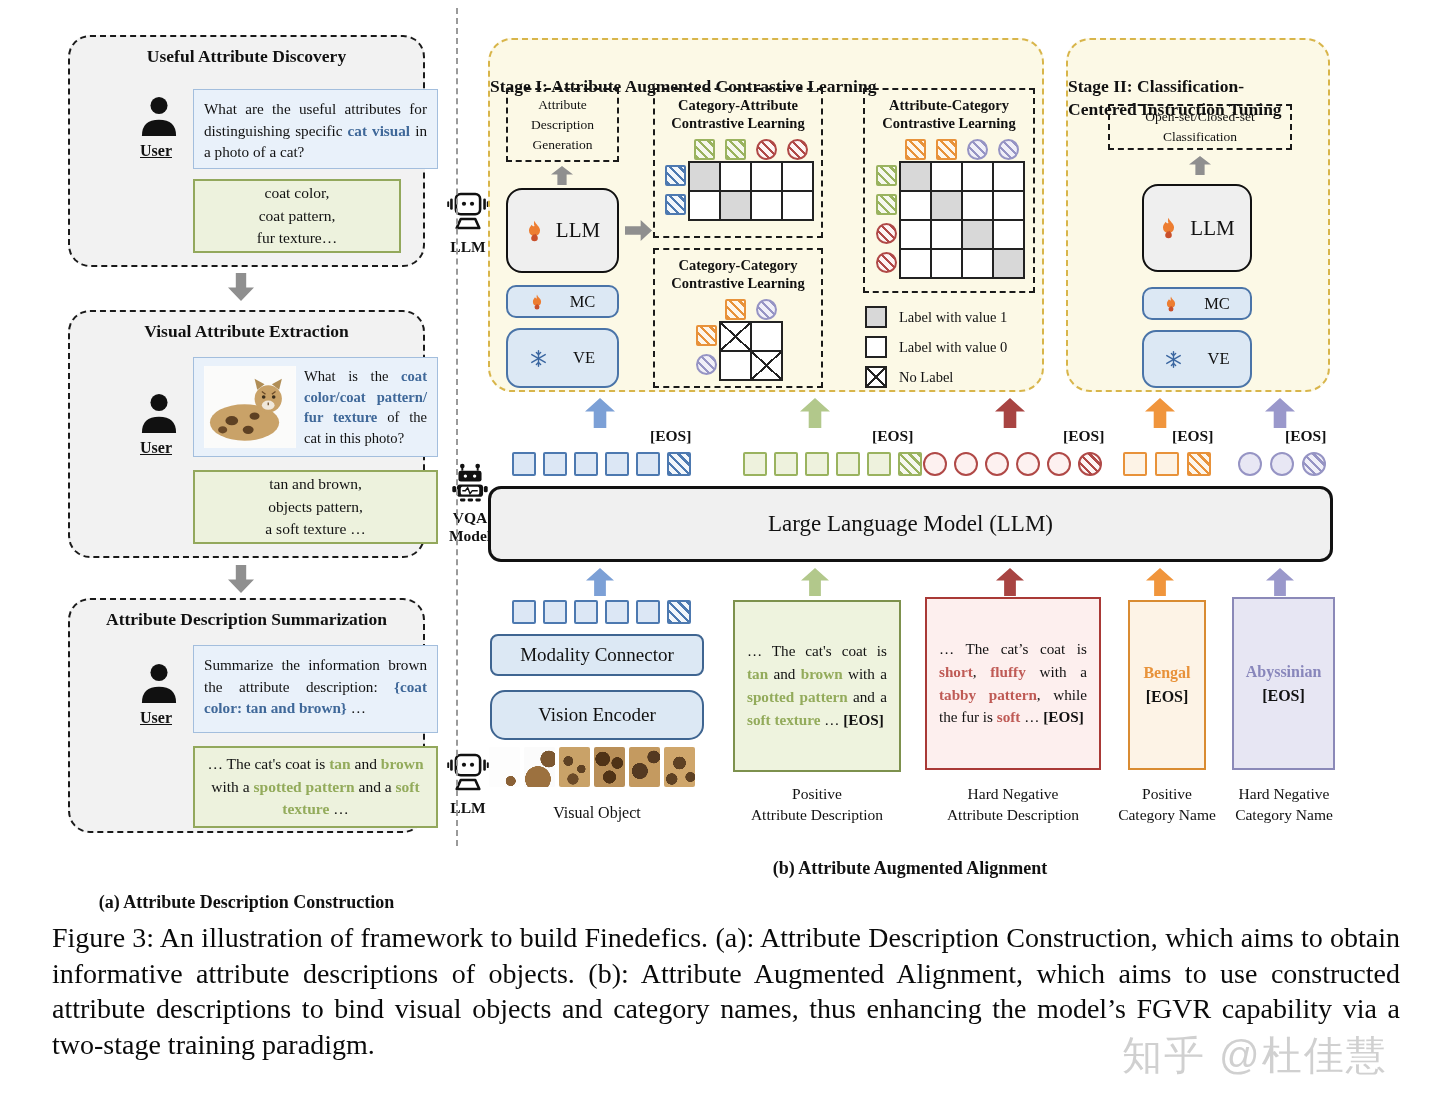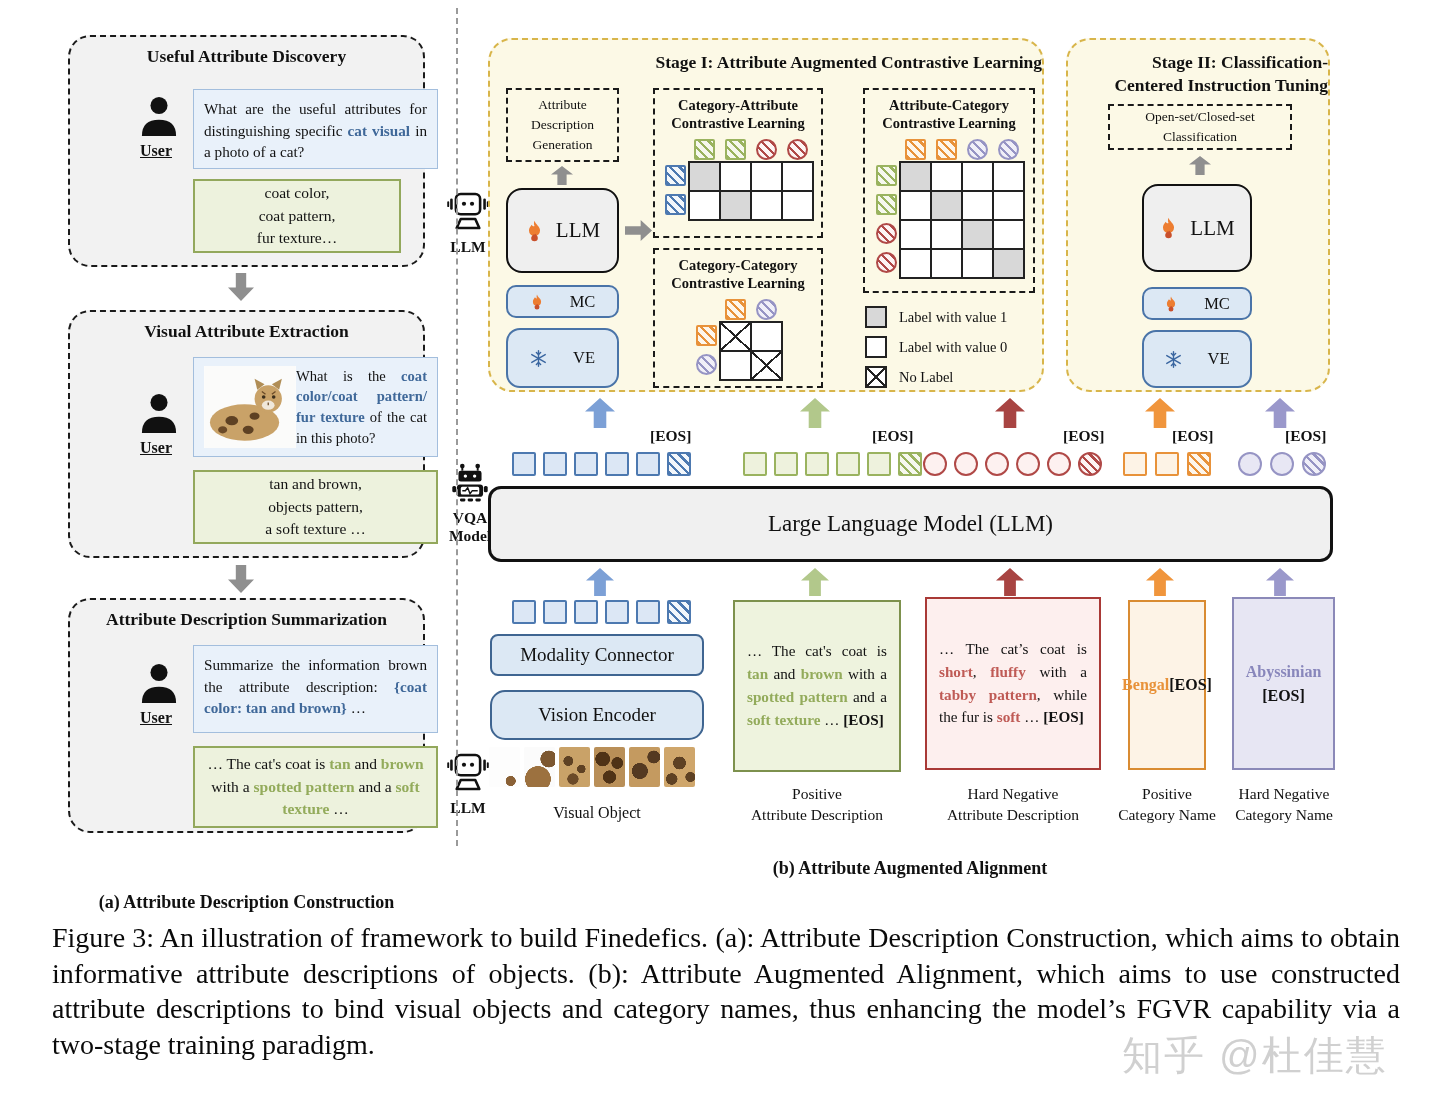--- a/index.html
+++ b/index.html
@@ -33,22 +33,22 @@
   .arrow-up { position:absolute;
     clip-path: polygon(50% 0,100% 45%,71% 45%,71% 100%,29% 100%,29% 45%,0 45%); }
   .arrow-right { position:absolute;
     clip-path: polygon(0 30%,58% 30%,58% 0,100% 50%,58% 100%,58% 70%,0 70%); }
   .gray { background:#8f8f8f; }
 
   .vdivider { position:absolute; left:456px; top:8px; height:838px; border-left:2.5px dashed #9a9a9a; }
 
   
   .stage { position:absolute; background:#fcf9e6; border:2.5px dashed #d8b54a; border-radius:24px; }
-  .stage-title { position:absolute; left:0; right:0; text-align:right; font-size:17.5px;
-                 font-weight:bold; line-height:1.3; }
+  .stage-title { position:absolute; left:0; right:8px; text-align:left; font-size:17.5px;
+                 font-weight:bold; line-height:1.3;margin-top:24px; }
   .dashbox { position:absolute; border:2px dashed #1a1a1a; display:flex; flex-direction:column;
              justify-content:center; text-align:center; font-size:13.5px; line-height:1.5; }
   .llmbox { position:absolute; background:#efefef; border:2.5px solid #111; border-radius:16px;
             display:flex; align-items:center; justify-content:center; gap:12px; font-size:21px; }
   .smbox { position:absolute; background:#dce8f4; border:2px solid #4a74a8; display:flex;
            align-items:center; justify-content:center; gap:26px; font-size:16.5px; }
   .cl-box { position:absolute; border:2px dashed #1a1a1a; }
   .cl-title { text-align:center; font-size:14.5px; font-weight:bold; line-height:1.25; padding-top:6px; }
 
   
@@ -170,21 +170,21 @@
 
     <div class="pbox" style="left:68px; top:310px; width:357px; height:248px;">
       <div class="pbox-title">Visual Attribute Extraction</div>
       <div class="userwrap" style="left:70px; top:80px;">
         <svg width="38" height="42" viewBox="0 0 40 44">
             <circle cx="20" cy="11" r="9" fill="#111"></circle>
             <path d="M2 43 q0-17 18-17 q18 0 18 17 z" fill="#111"></path>
           </svg>
         <div class="ulabel">User</div>
       </div>
-      <div class="bluebox" style="left:123px; top:45px; width:245px; height:100px; display:flex; align-items:center;">
+      <div class="bluebox" style="left:123px; top:45px; width:245px; height:100px; display:flex; gap:8px; align-items:flex-start;">
         <svg width="92" height="82" viewBox="0 0 100 90" style="flex:0 0 auto; background:#fdfdfd;">
           <rect x="0" y="0" width="100" height="90" fill="#fbfbfa"></rect>
           <ellipse cx="44" cy="62" rx="38" ry="20" fill="#c9a268"></ellipse>
           <ellipse cx="30" cy="60" rx="7" ry="5" fill="#5e4123"></ellipse>
           <ellipse cx="48" cy="70" rx="6" ry="4.5" fill="#5e4123"></ellipse>
           <ellipse cx="55" cy="55" rx="5.5" ry="4" fill="#5e4123"></ellipse>
           <ellipse cx="20" cy="70" rx="5" ry="4" fill="#6b4a28"></ellipse>
           <circle cx="70" cy="36" r="15" fill="#c9a268"></circle>
           <path d="M58 26 l-3 -12 l11 6 z" fill="#b08d55"></path>
             <path d="M82 26 l3 -12 l-11 6 z" fill="#b08d55"></path>
@@ -570,21 +570,21 @@
     <div class="inputbox" style="left:925px; top:597px; width:176px; height:173px; background:#fdefee; border:2.5px solid #a93936;">
       <div class="inner">
         <span>…  The cat’s coat is </span><span class="hr">short</span><span>, </span><span class="hr">fluffy</span><span> with a </span><span class="hr">tabby pattern</span><span>, while the fur is </span><span class="hr">soft</span><span> … </span><span class="bb">[EOS]</span>
       </div>
     </div>
     <div class="input-label" style="left:914px; top:784px; width:198px;">
       <div>Hard Negative</div>
       <div>Attribute Description</div>
     </div>
 
-    <div class="inputbox" style="left:1128px; top:600px; width:78px; height:170px; background:#fdf3e6; border:2.5px solid #d98b32; flex-direction:row; font-size:16px;">
+    <div class="inputbox" style="left:1128px; top:600px; width:78px; height:170px; background:#fdf3e6; border:2.5px solid #d98b32; flex-direction:column; font-size:16px;">
       <span class="ho">Bengal</span>
       <span class="bb">[EOS]</span>
     </div>
     <div class="input-label" style="left:1103px; top:784px; width:128px;">
       <div>Positive</div>
       <div>Category Name</div>
     </div>
 
     <div class="inputbox" style="left:1232px; top:597px; width:103px; height:173px; background:#e7e6f3; border:2.5px solid #8b89b8; flex-direction:column; font-size:16px;">
       <span class="hp">Abyssinian</span>

